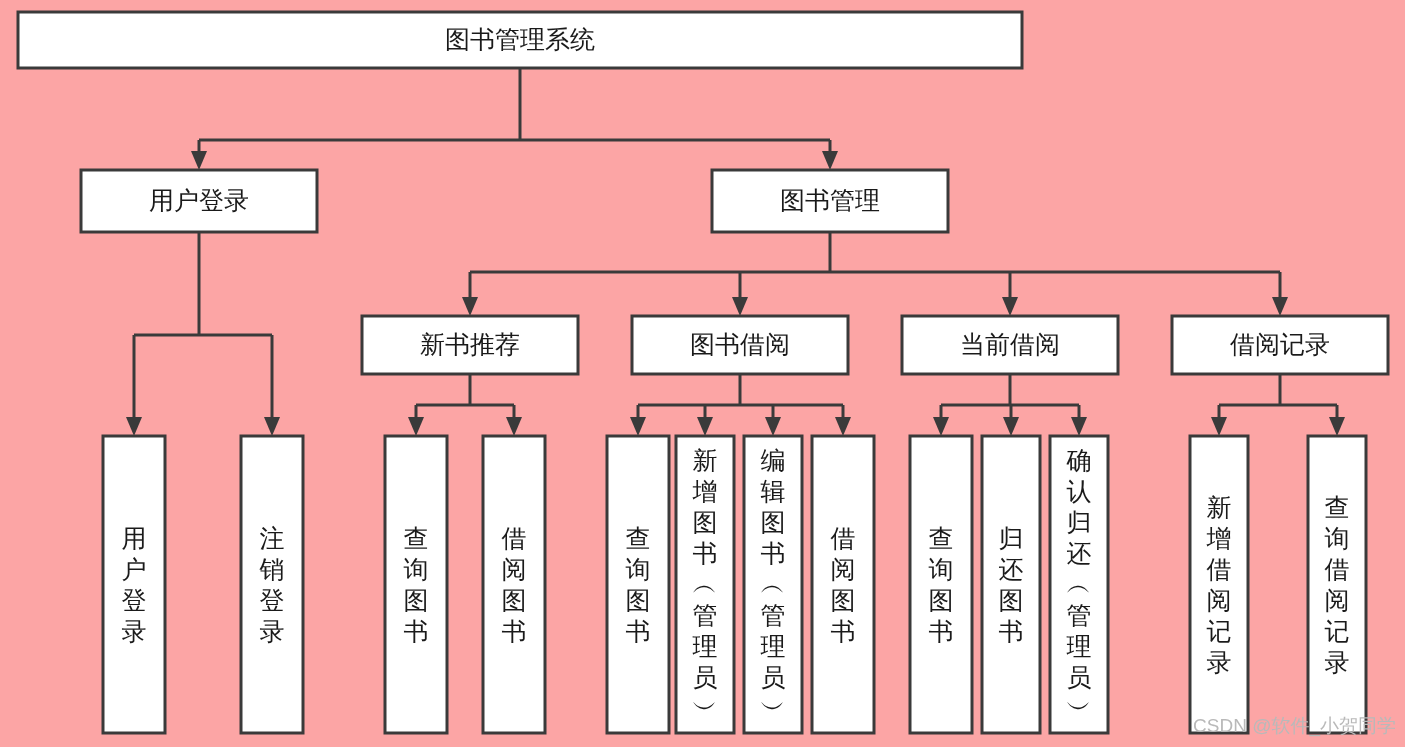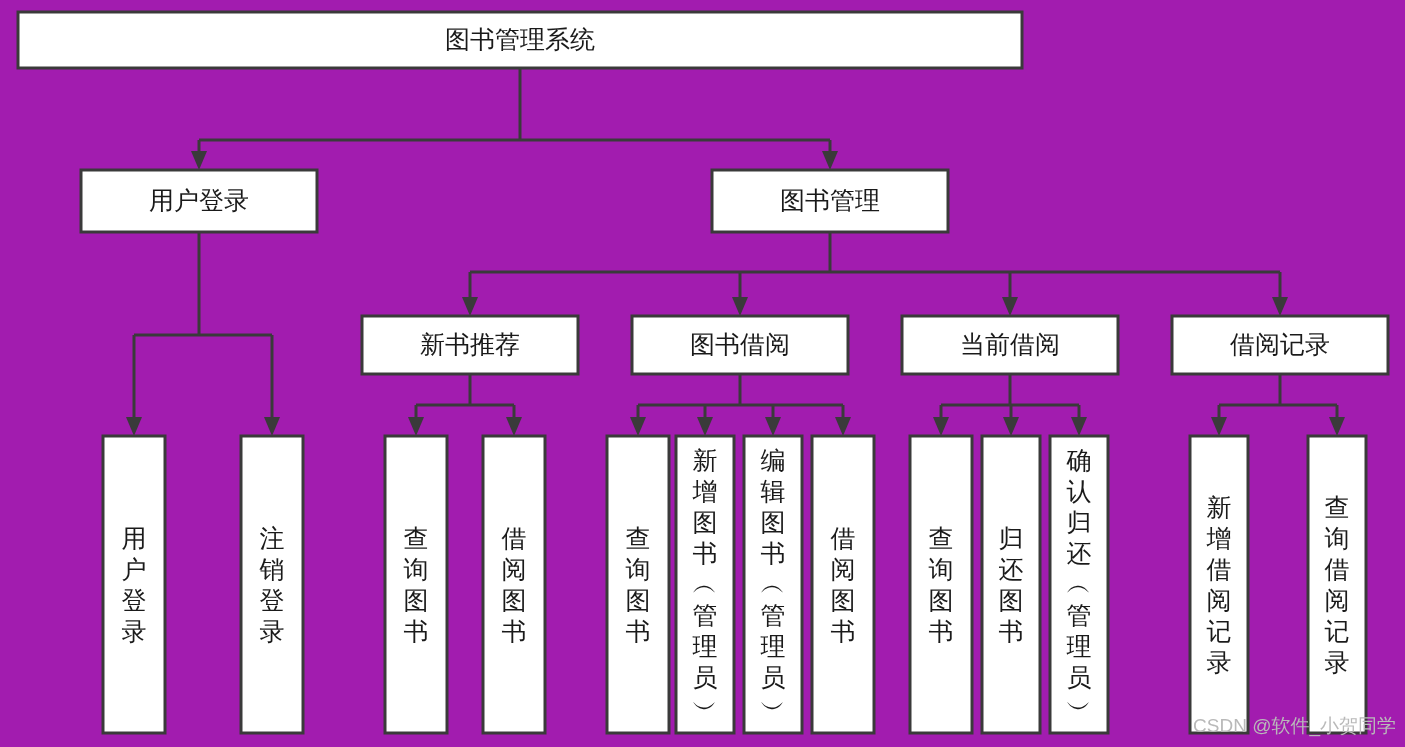--- a/index.html
+++ b/index.html
@@ -8,21 +8,21 @@
     padding: 0;
     background: #ffffff;
   }
   body {
     font-family: "Liberation Sans", "DejaVu Sans", sans-serif;
   }
   #diagram-root {
     position: relative;
     width: 1405px;
     height: 747px;
-    background: #a21caf;
+    background: #fca5a5;
     overflow: hidden;
   }
   svg.diagram-canvas {
     position: absolute;
     left: 0;
     top: 0;
     width: 1405px;
     height: 747px;
     display: block;
   }

